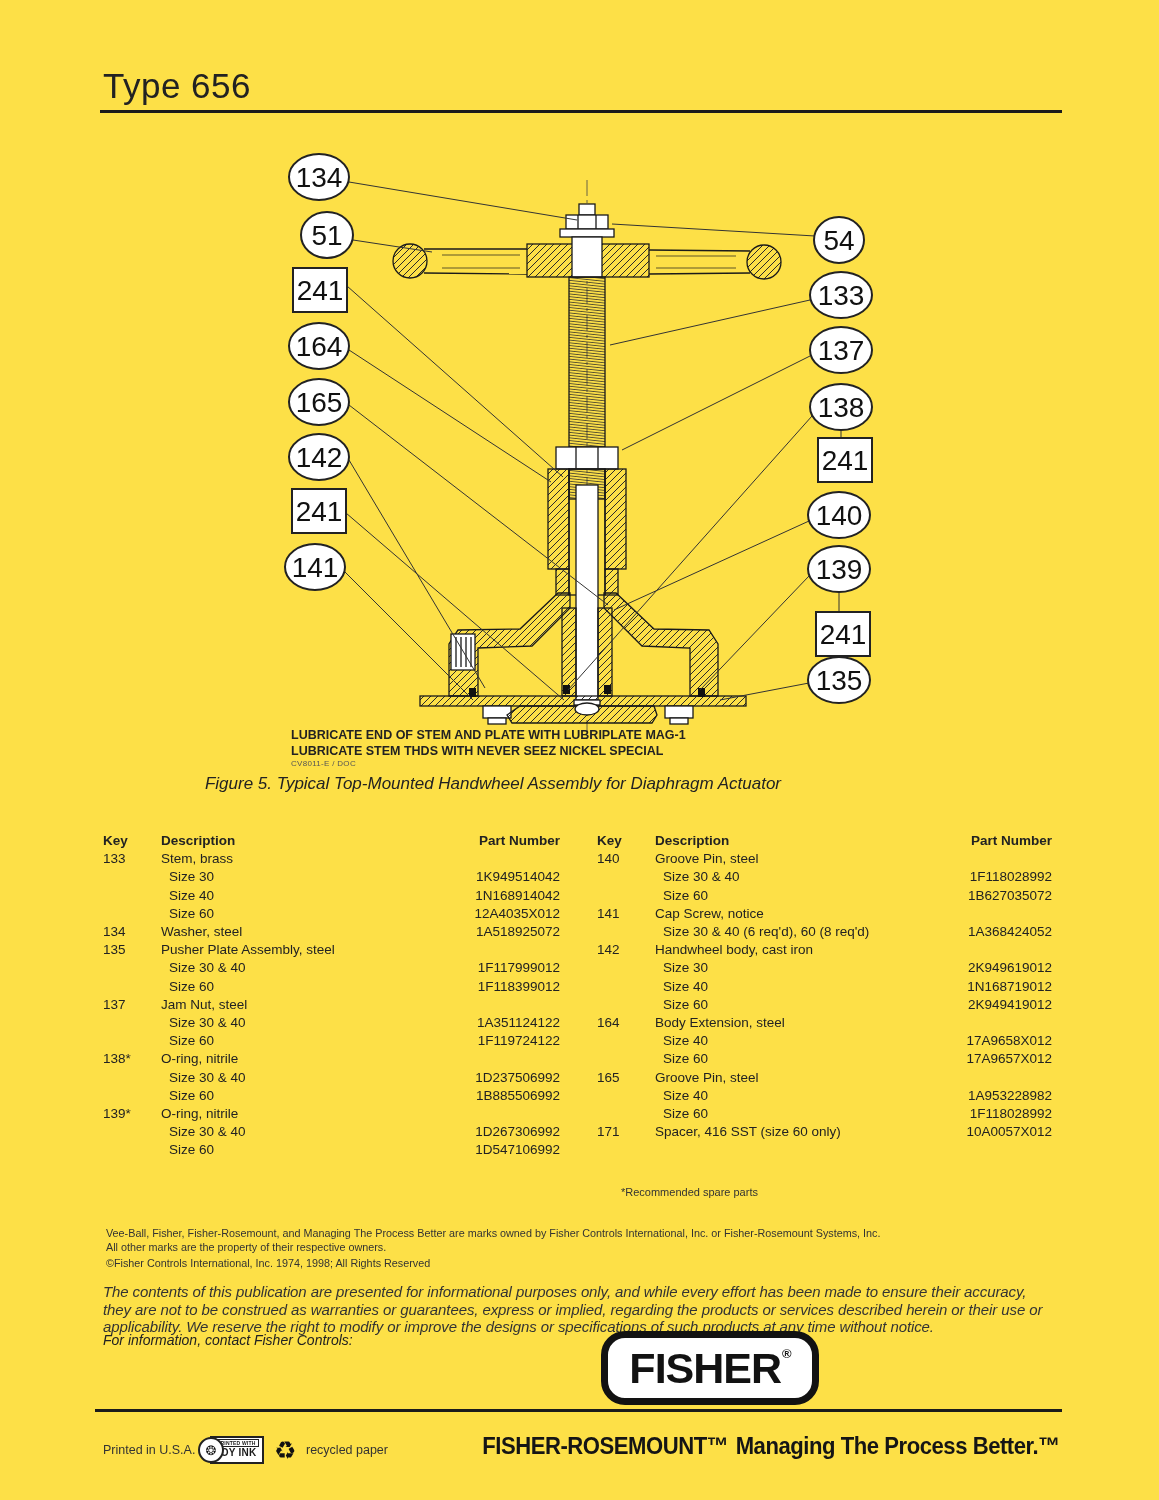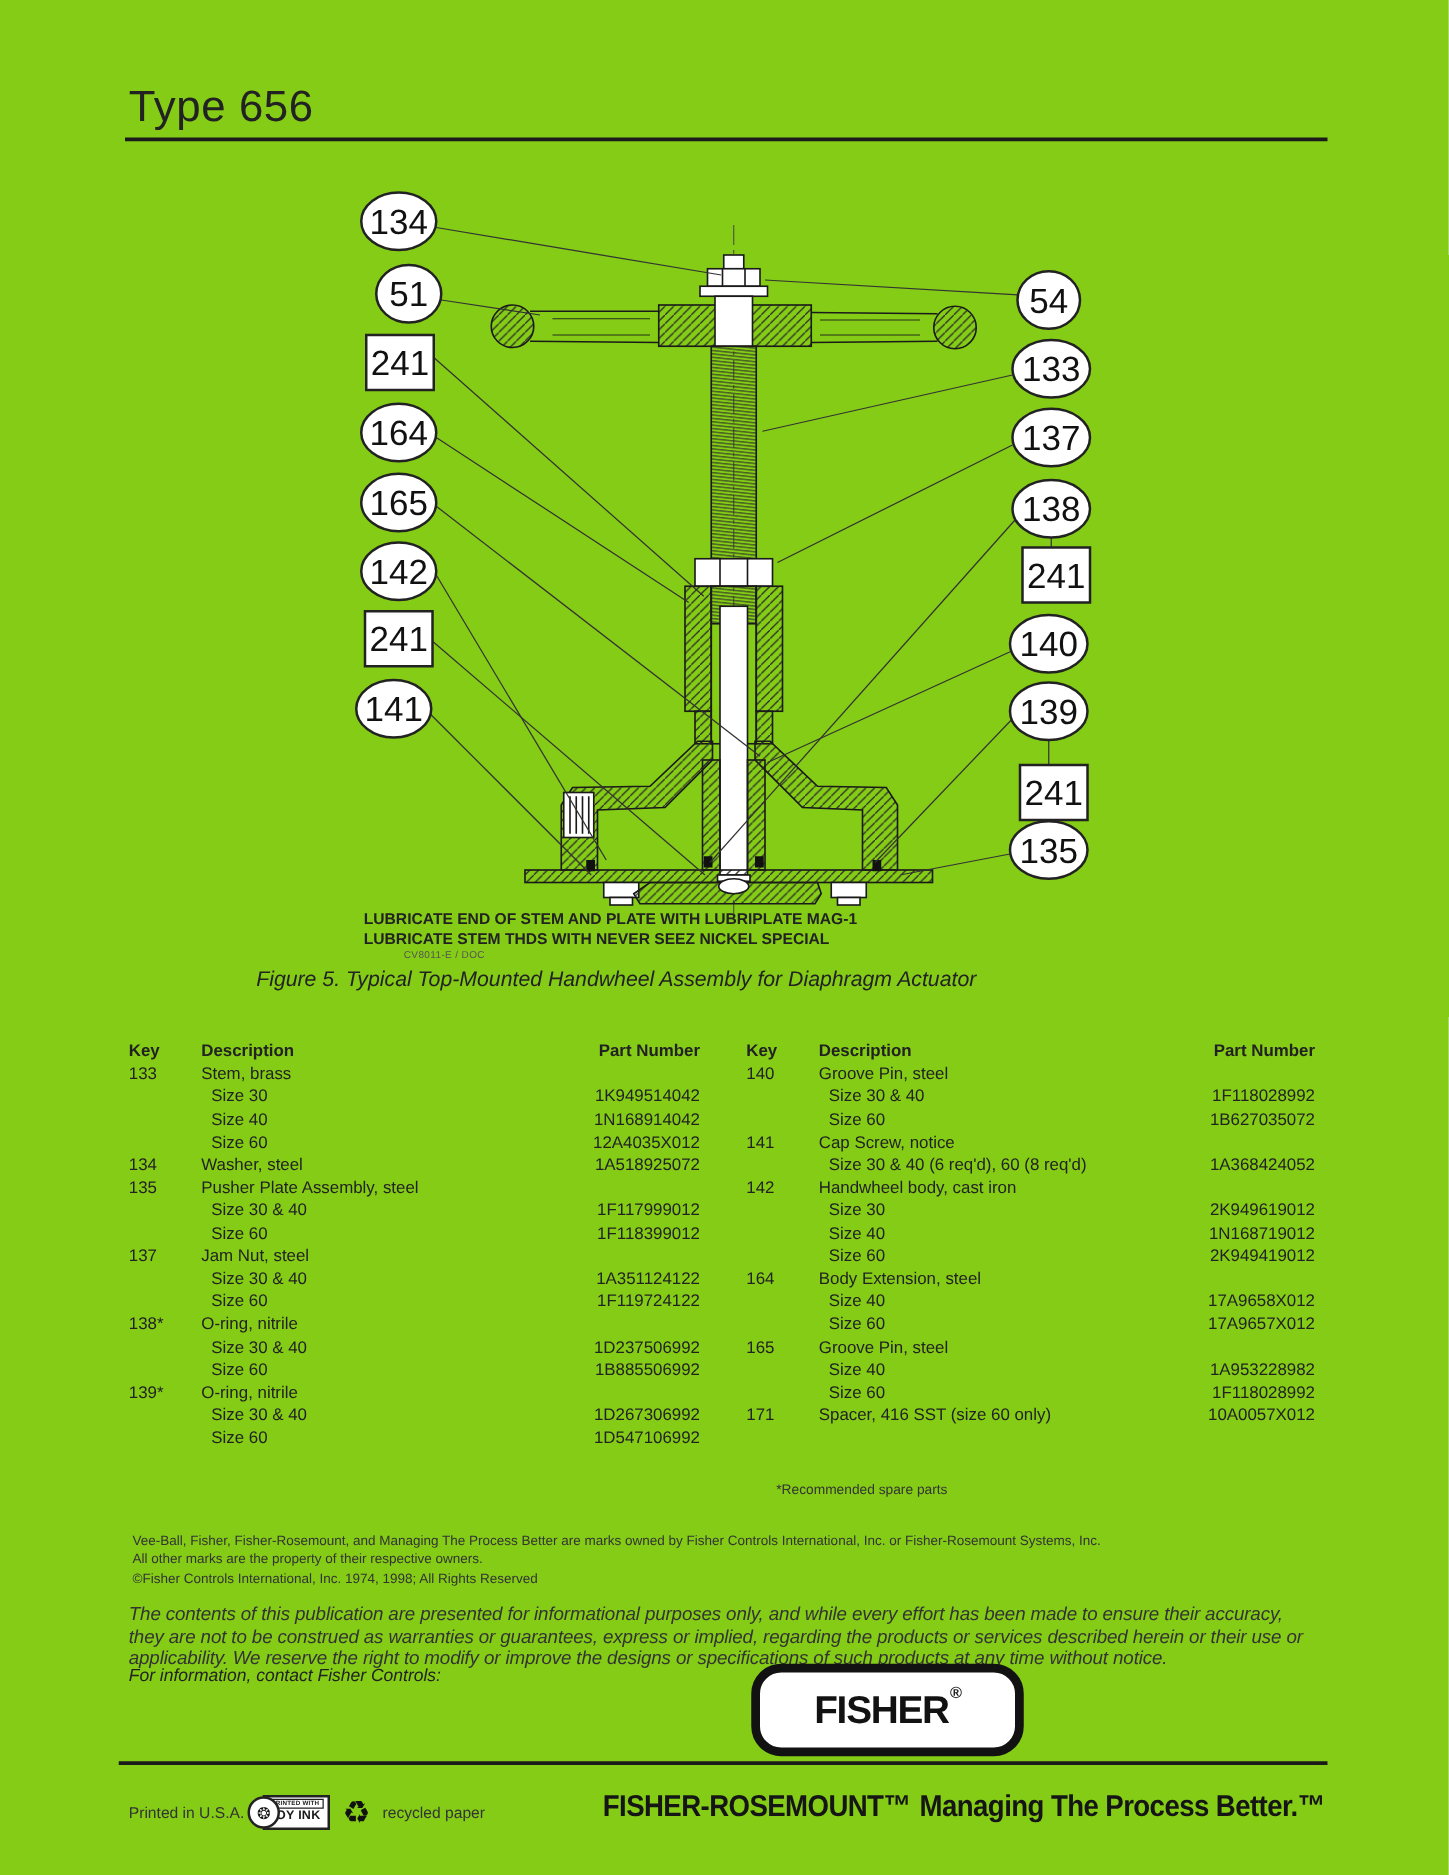--- a/index.html
+++ b/index.html
@@ -1,38 +1,38 @@
 <!DOCTYPE html>
 <html><head>
 <meta charset="utf-8">
 <style>
   html,body{margin:0;padding:0;background:#e8e8e8;}
-  .page{position:relative;width:1159px;height:1500px;background:#84cc16;
+  .page{position:relative;width:1159px;height:1500px;background:#fde047;
         font-family:"Liberation Sans",sans-serif;color:#1a1a1a;overflow:hidden;margin:0 auto;}
   .abs{position:absolute;}
   .title{font-size:35px;font-weight:400;letter-spacing:0.5px;color:#222;}
   .rule{background:#1b1b1b;}
   .note{font-size:12.5px;font-weight:bold;line-height:16px;color:#222;}
-  .doccode{font-size:8px;color:#555;letter-spacing:0.3px;margin-left:32px;}
+  .doccode{font-size:8px;color:#555;letter-spacing:0.3px;}
   .caption{font-size:17px;font-style:italic;color:#222;width:986px;text-align:center;}
   .ptable{font-size:13.5px;line-height:18.2px;color:#222;}
   .phead{display:flex;font-weight:bold;}
   .prow{display:flex;}
   .col-k{flex:none;width:58px;}
   .col-d{flex:1;}
   .col-n{flex:none;min-width:110px;text-align:right;white-space:nowrap;}
   .prow.indent .col-d{padding-left:8px;}
   .footnote{font-size:11px;color:#333;margin-left:24px;}
   .smallnote{font-size:10.8px;line-height:13.5px;color:#333;}
   .disclaimer{font-size:15px;line-height:17.5px;font-style:italic;color:#333;letter-spacing:-0.1px;}
   .contact{font-size:14px;line-height:17px;color:#222;}
   .contact .ital{font-style:italic;}
   .fisher-logo{width:204px;height:60px;border:7px solid #121212;border-radius:24px;
                display:flex;align-items:center;justify-content:center;background:#fff;}
-  .fisher-logo .txt{font-size:31px;font-weight:bold;letter-spacing:-1px;color:#121212;}
+  .fisher-logo .txt{font-size:43px;font-weight:bold;letter-spacing:-1px;color:#121212;}
   .fisher-logo .reg{font-size:13px;font-weight:bold;vertical-align:top;line-height:10px;position:relative;top:-14px;left:1px;}
   .printed{font-size:12.5px;color:#333;}
   .brand{font-size:24px;font-weight:bold;color:#151515;white-space:nowrap;transform:scaleX(0.92);transform-origin:right center;letter-spacing:-0.5px;}
   .brand .tag{margin-left:8px;}
   .soybox{position:relative;width:64px;height:26px;}
   .soybox .frame{position:absolute;left:12px;top:0;width:50px;height:24px;border:2px solid #222;background:#fff;}
   .soybox .l1{position:absolute;left:16px;top:3px;font-size:5px;font-weight:bold;border:1px solid #222;padding:0 2px;letter-spacing:0.2px;}
   .soybox .l2{position:absolute;left:16px;top:11px;font-size:10px;font-weight:bold;letter-spacing:0.2px;}
   .soybox .emblem{position:absolute;left:0;top:1px;width:22px;height:22px;border:2px solid #222;border-radius:50%;background:#fff;display:flex;align-items:center;justify-content:center;font-size:13px;color:#111;}
   .recycle{font-size:25px;color:#111;line-height:25px;}

